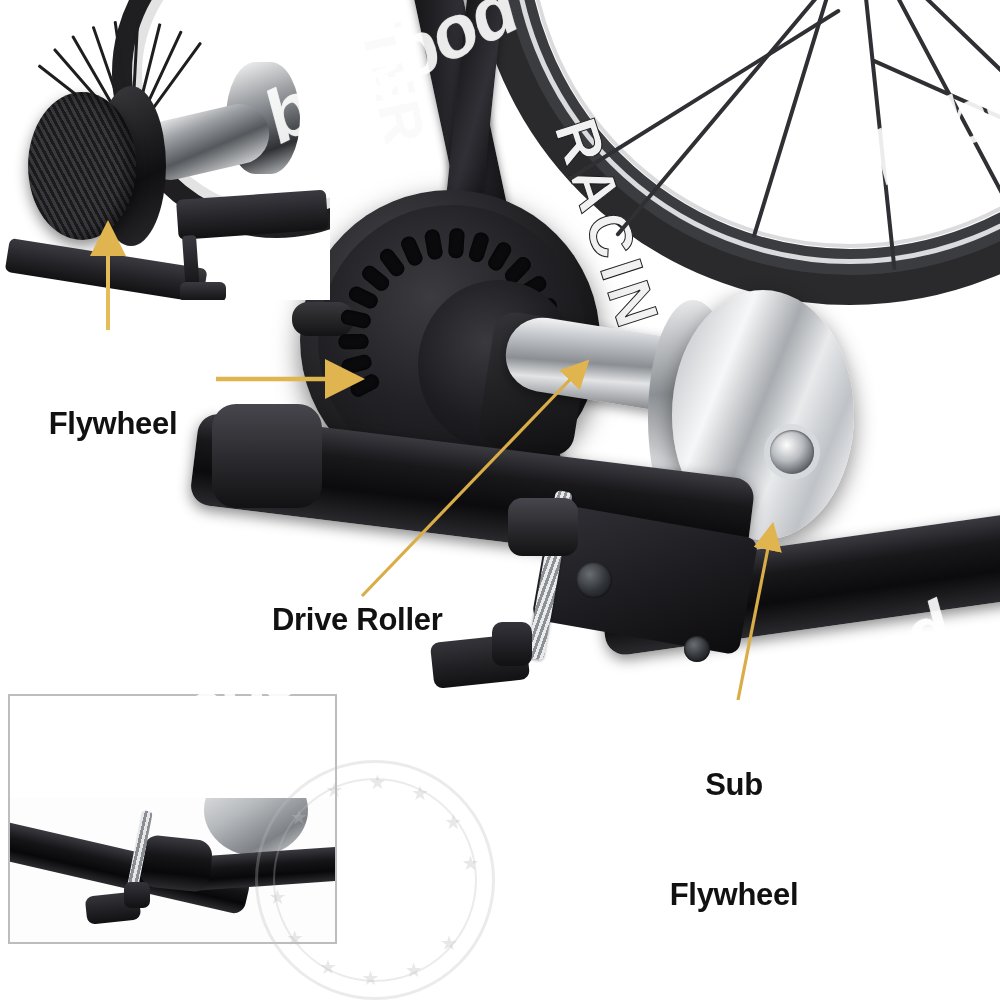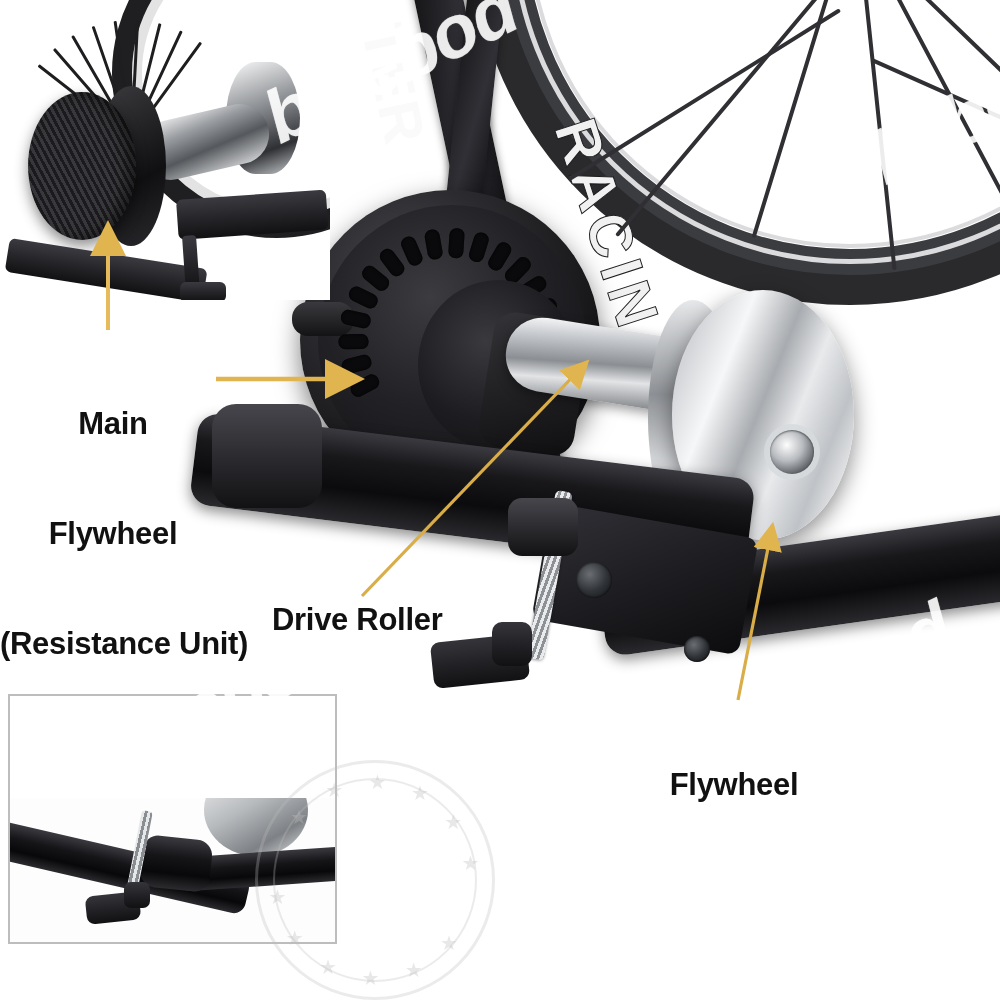--- a/index.html
+++ b/index.html
@@ -549,25 +549,24 @@
       <line x1="108" y1="330" x2="108" y2="228" stroke="#e6bb5c" stroke-width="4" marker-end="url(#ah)"></line>
 
       <line x1="216" y1="379" x2="356" y2="379" stroke="#e0b44e" stroke-width="4.5" marker-end="url(#ah)"></line>
 
       <line x1="362" y1="596" x2="585" y2="364" stroke="#d9ad48" stroke-width="3.2" marker-end="url(#ah)"></line>
 
       <line x1="738" y1="700" x2="772" y2="528" stroke="#d9ad48" stroke-width="3.2" marker-end="url(#ah)"></line>
     </svg>
 
     <div class="label main-fly">
-      <div>Main</div>
       <div>Flywheel</div>
-      <div>(Resistance Unit)</div>
     </div>
 
     <div class="label drive">Drive Roller</div>
 
     <div class="label sub">
+      <div>Sub</div>
       <div>Flywheel</div>
     </div>
   </div>
 
 </div>
 
 </body></html>

